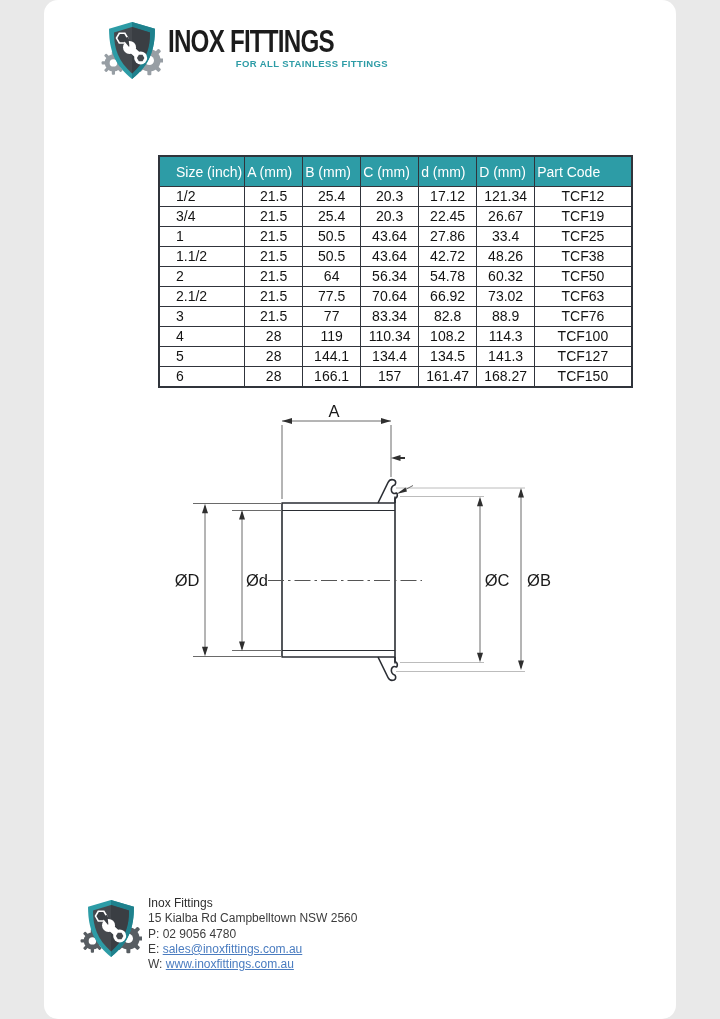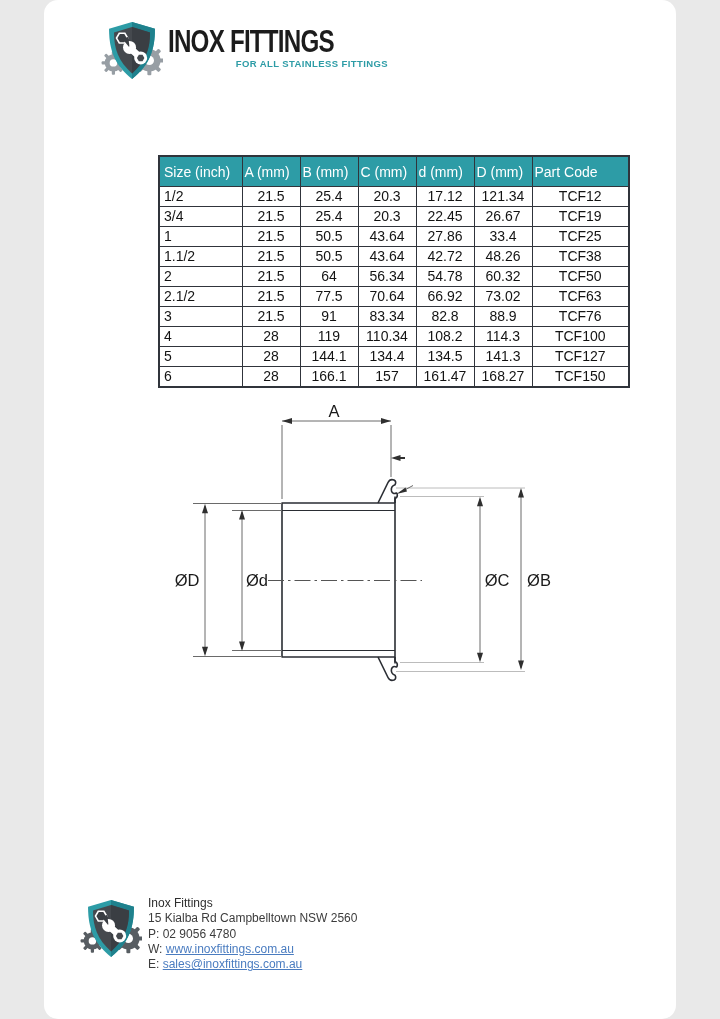--- a/index.html
+++ b/index.html
@@ -32,21 +32,21 @@
   table.spec th{
     background:var(--accent,#2d9ca6);color:#fff;font-weight:400;font-size:14px;
     height:29px;border:1px solid var(--table-border,#30343b);text-align:left;
     padding:0 2px;overflow:hidden;white-space:nowrap;
   }
   table.spec td{
     font-size:14px;height:19px;line-height:19px;text-align:center;
     border:1px solid var(--table-border,#30343b);color:#131313;padding:0 2px;
     white-space:nowrap;overflow:hidden;
   }
-  table.spec th.c-size,table.spec td.c-size{text-align:left;padding-left:4px;}
+  table.spec th.c-size,table.spec td.c-size{text-align:left;padding-left:16px;}
   
   .drawing{position:absolute;left:0;top:0;width:720px;height:1019px;pointer-events:none;}
   .drawing text{font-family:"Liberation Sans",sans-serif;font-size:16.5px;fill:#1a1a1a;}
   .part{stroke:#2a2d33;stroke-width:1.6;fill:none;stroke-linejoin:round;}
   .bore{stroke:#2a2d33;stroke-width:1.1;fill:none;}
   .dim{stroke:#6a6a6a;stroke-width:1;fill:none;}
   .ext-light{stroke:#bcbcbc;stroke-width:1;fill:none;}
   .cl{stroke:#555;stroke-width:1;fill:none;stroke-dasharray:16 4 2.5 4;}
   .arr{fill:#2f2f2f;stroke:none;}
   
@@ -194,21 +194,21 @@
           <td>21.5</td>
           <td>77.5</td>
           <td>70.64</td>
           <td>66.92</td>
           <td>73.02</td>
           <td>TCF63</td>
         </tr>
         <tr>
           <td class="c-size">3</td>
           <td>21.5</td>
-          <td>91</td>
+          <td>77</td>
           <td>83.34</td>
           <td>82.8</td>
           <td>88.9</td>
           <td>TCF76</td>
         </tr>
         <tr>
           <td class="c-size">4</td>
           <td>28</td>
           <td>119</td>
           <td>110.34</td>
@@ -300,17 +300,17 @@
     </g>
   </svg>
 
   <svg class="footer-logo" viewBox="0 0 100 100">
     <use href="#logo-art"></use>
   </svg>
   <div class="footer-text">
     <div class="footer-company">Inox Fittings</div>
     <div>15 Kialba Rd Campbelltown NSW 2560</div>
     <div><span>P:</span> <span>02 9056 4780</span></div>
+    <div><span>E:</span> <a href="#">sales@inoxfittings.com.au</a></div>
     <div><span>W:</span> <a href="#">www.inoxfittings.com.au</a></div>
-    <div><span>E:</span> <a href="#">sales@inoxfittings.com.au</a></div>
   </div>
 
 </div>
 
 </body></html>

